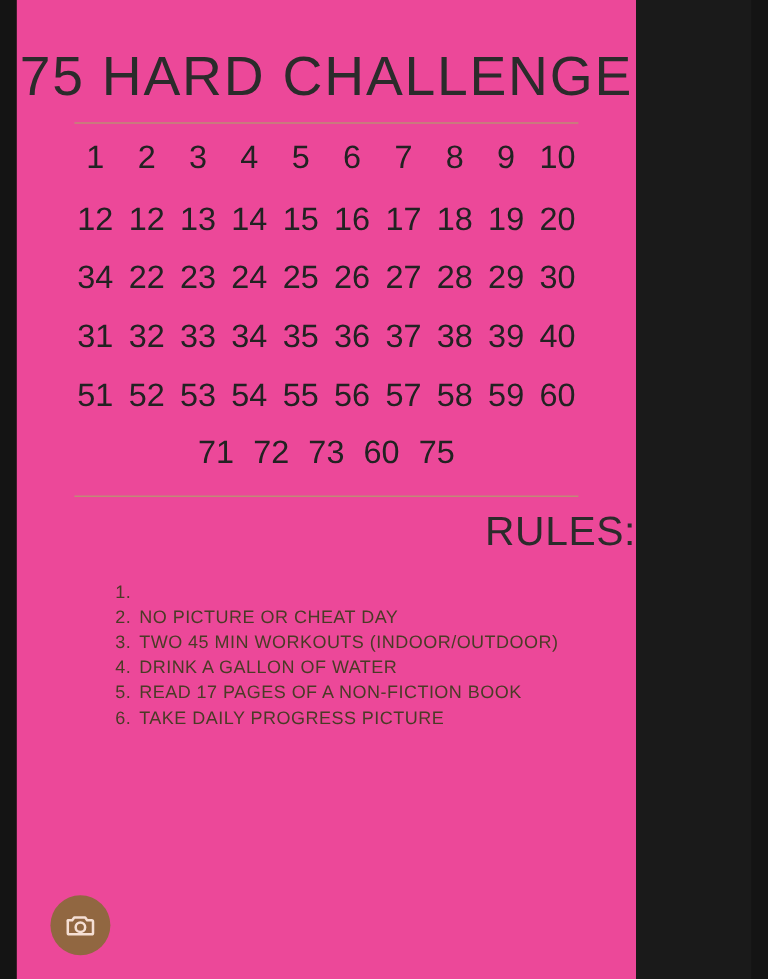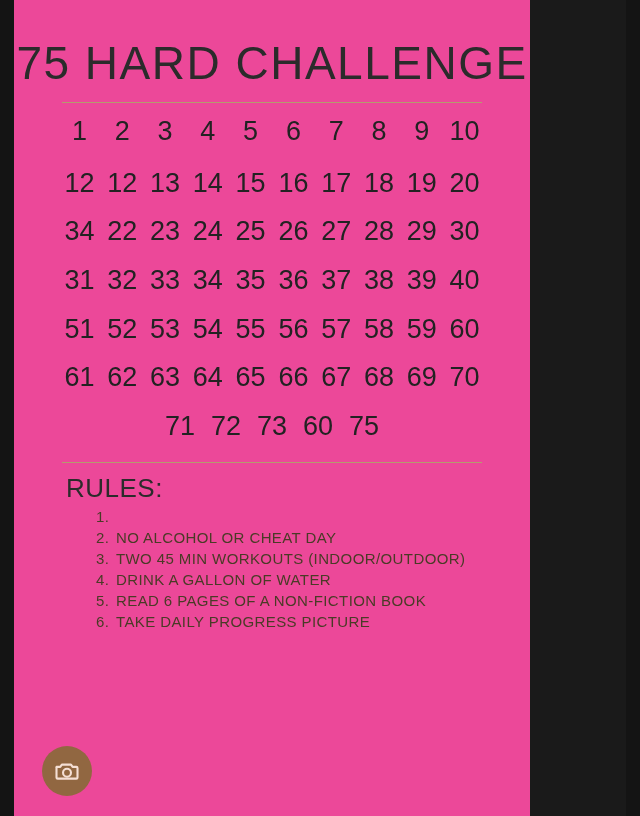--- a/index.html
+++ b/index.html
@@ -77,24 +77,25 @@
     font-size: 27px;
     color: #222222;
     font-family: "Liberation Sans", sans-serif;
     line-height: 1.1;
     cursor: default;
   }
   .row.last {
     margin-bottom: 20px;
   }
   .rules-heading {
-    font-size: 26px;
+    font-size: 34px;
     color: #2b2b2b;
-    margin: 10px 0 4px 52px;
+    margin: 10px 0 22px 52px;
     letter-spacing: 0.5px;
+    text-align: right;
   }
   .rules-list {
     margin: 0;
     padding: 0 0 0 82px;
     list-style: none;
   }
   .rules-list li {
     font-size: 15px;
     color: #4a3b26;
     letter-spacing: 0.4px;
@@ -196,32 +197,20 @@
       <div class="cell">53</div>
       <div class="cell">54</div>
       <div class="cell">55</div>
       <div class="cell">56</div>
       <div class="cell">57</div>
       <div class="cell">58</div>
       <div class="cell">59</div>
       <div class="cell">60</div>
     </div>
 
-    <div class="row">
-      <div class="cell">61</div>
-      <div class="cell">62</div>
-      <div class="cell">63</div>
-      <div class="cell">64</div>
-      <div class="cell">65</div>
-      <div class="cell">66</div>
-      <div class="cell">67</div>
-      <div class="cell">68</div>
-      <div class="cell">69</div>
-      <div class="cell">70</div>
-    </div>
 
     <div class="row last">
       <div class="cell">71</div>
       <div class="cell">72</div>
       <div class="cell">73</div>
       <div class="cell">60</div>
       <div class="cell">75</div>
     </div>
 
   </div>
@@ -229,33 +218,33 @@
   <div class="rule-line bottom"></div>
 
   <div class="rules-heading">RULES:</div>
 
   <ul class="rules-list">
     <li>
       <span class="num">1.</span>
     </li>
     <li>
       <span class="num">2.</span>
-      <span>NO ALCOHOL OR CHEAT DAY</span>
+      <span>NO PICTURE OR CHEAT DAY</span>
     </li>
     <li>
       <span class="num">3.</span>
       <span>TWO 45 MIN WORKOUTS (INDOOR/OUTDOOR)</span>
     </li>
     <li>
       <span class="num">4.</span>
       <span>DRINK A GALLON OF WATER</span>
     </li>
     <li>
       <span class="num">5.</span>
-      <span>READ 6 PAGES OF A NON-FICTION BOOK</span>
+      <span>READ 17 PAGES OF A NON-FICTION BOOK</span>
     </li>
     <li>
       <span class="num">6.</span>
       <span>TAKE DAILY PROGRESS PICTURE</span>
     </li>
   </ul>
 
   <div class="watermark">
     <svg viewBox="0 0 24 24" fill="none" stroke="#f6ecda" stroke-width="1.8" stroke-linecap="round" stroke-linejoin="round">
       <path d="M3 8.5h3.2l1.4-2h7.8l1.4 2H20a1 1 0 0 1 1 1v8a1 1 0 0 1-1 1H4a1 1 0 0 1-1-1v-8a1 1 0 0 1 0-1z"></path>

